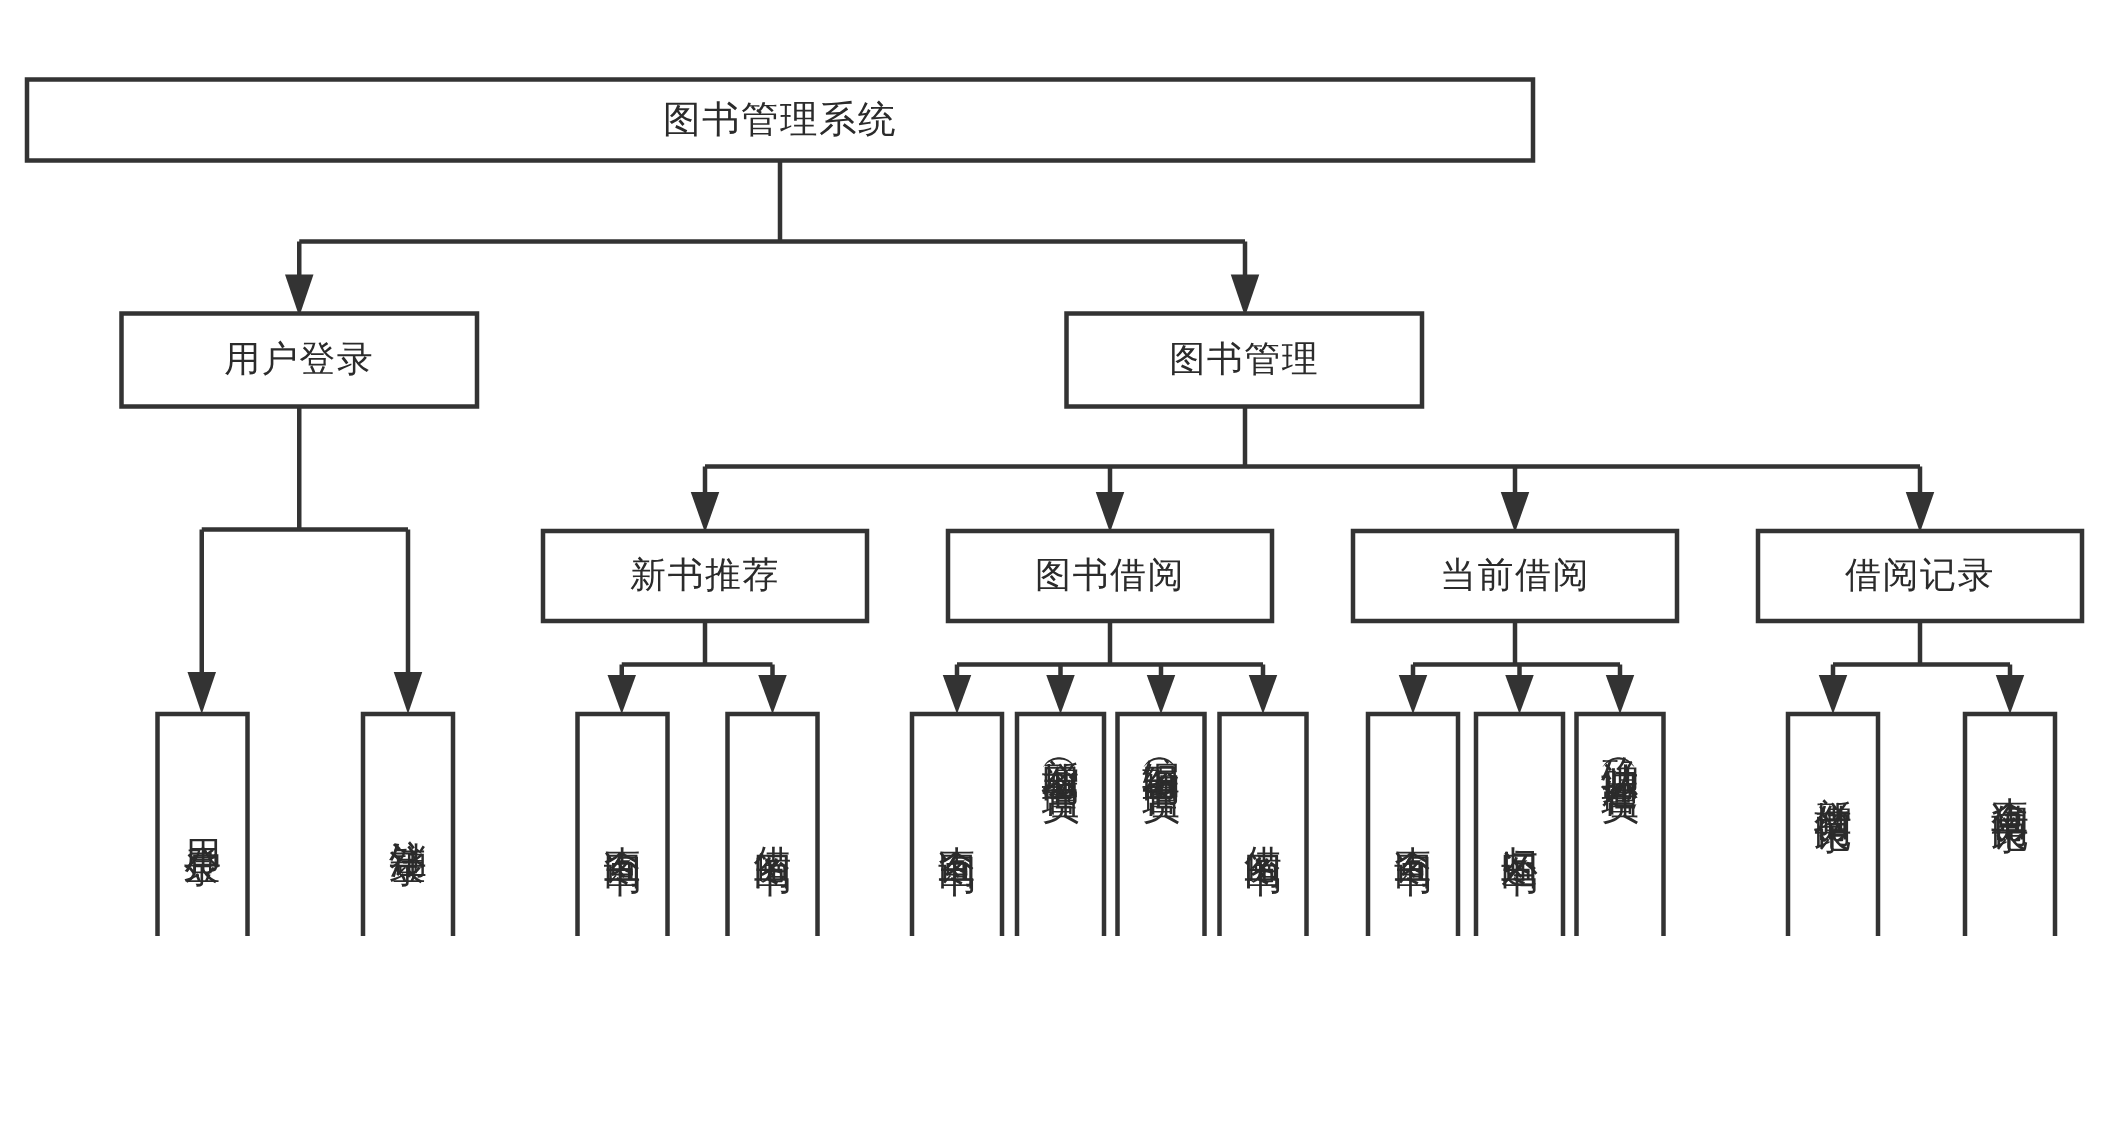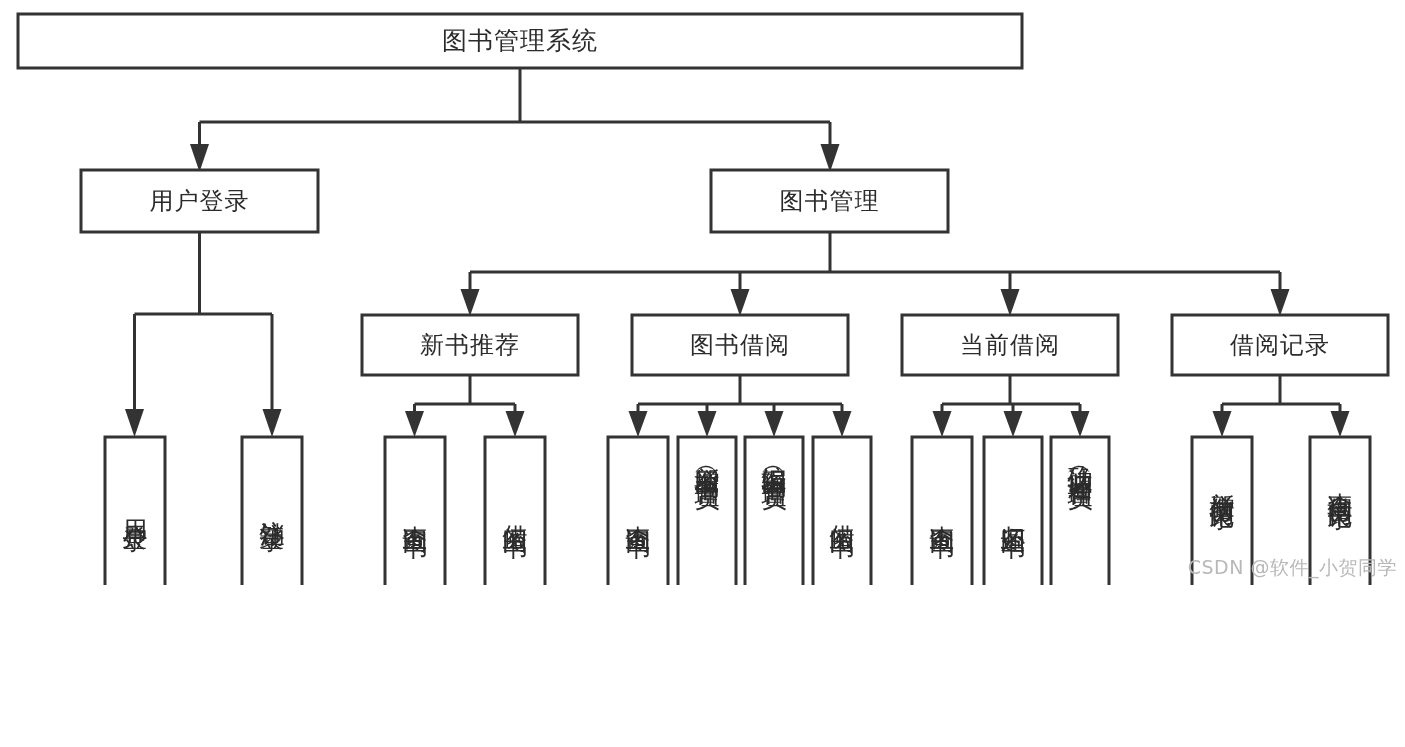--- a/index.html
+++ b/index.html
@@ -10,20 +10,21 @@
   }
   body {
     font-family: "DejaVu Sans", "Liberation Sans", sans-serif;
   }
   #diagram-root {
     position: relative;
     width: 1405px;
     height: 585px;
     background: #ffffff;
     overflow: hidden;
+    margin-top: 39px;
   }
   svg.flow-canvas {
     position: absolute;
     left: 0;
     top: 0;
     width: 1405px;
     height: 747px;
     display: block;
   }
   .node-box {
@@ -241,15 +242,14 @@
   <div class="leaf-label-wrap" style="left:1051px; top:446px; width:58px; height:289px;">
     <span class="leaf-label">确认归还（管理员）</span>
   </div>
   <div class="leaf-label-wrap" style="left:1192px; top:472px; width:60px; height:263px;">
     <span class="leaf-label">新增借阅记录</span>
   </div>
   <div class="leaf-label-wrap" style="left:1310px; top:472px; width:60px; height:263px;">
     <span class="leaf-label">查询借阅记录</span>
   </div>
 
-  <div class="watermark">CSDN @软件_小贺同学</div>
 
 </div>
 
 </body></html>

